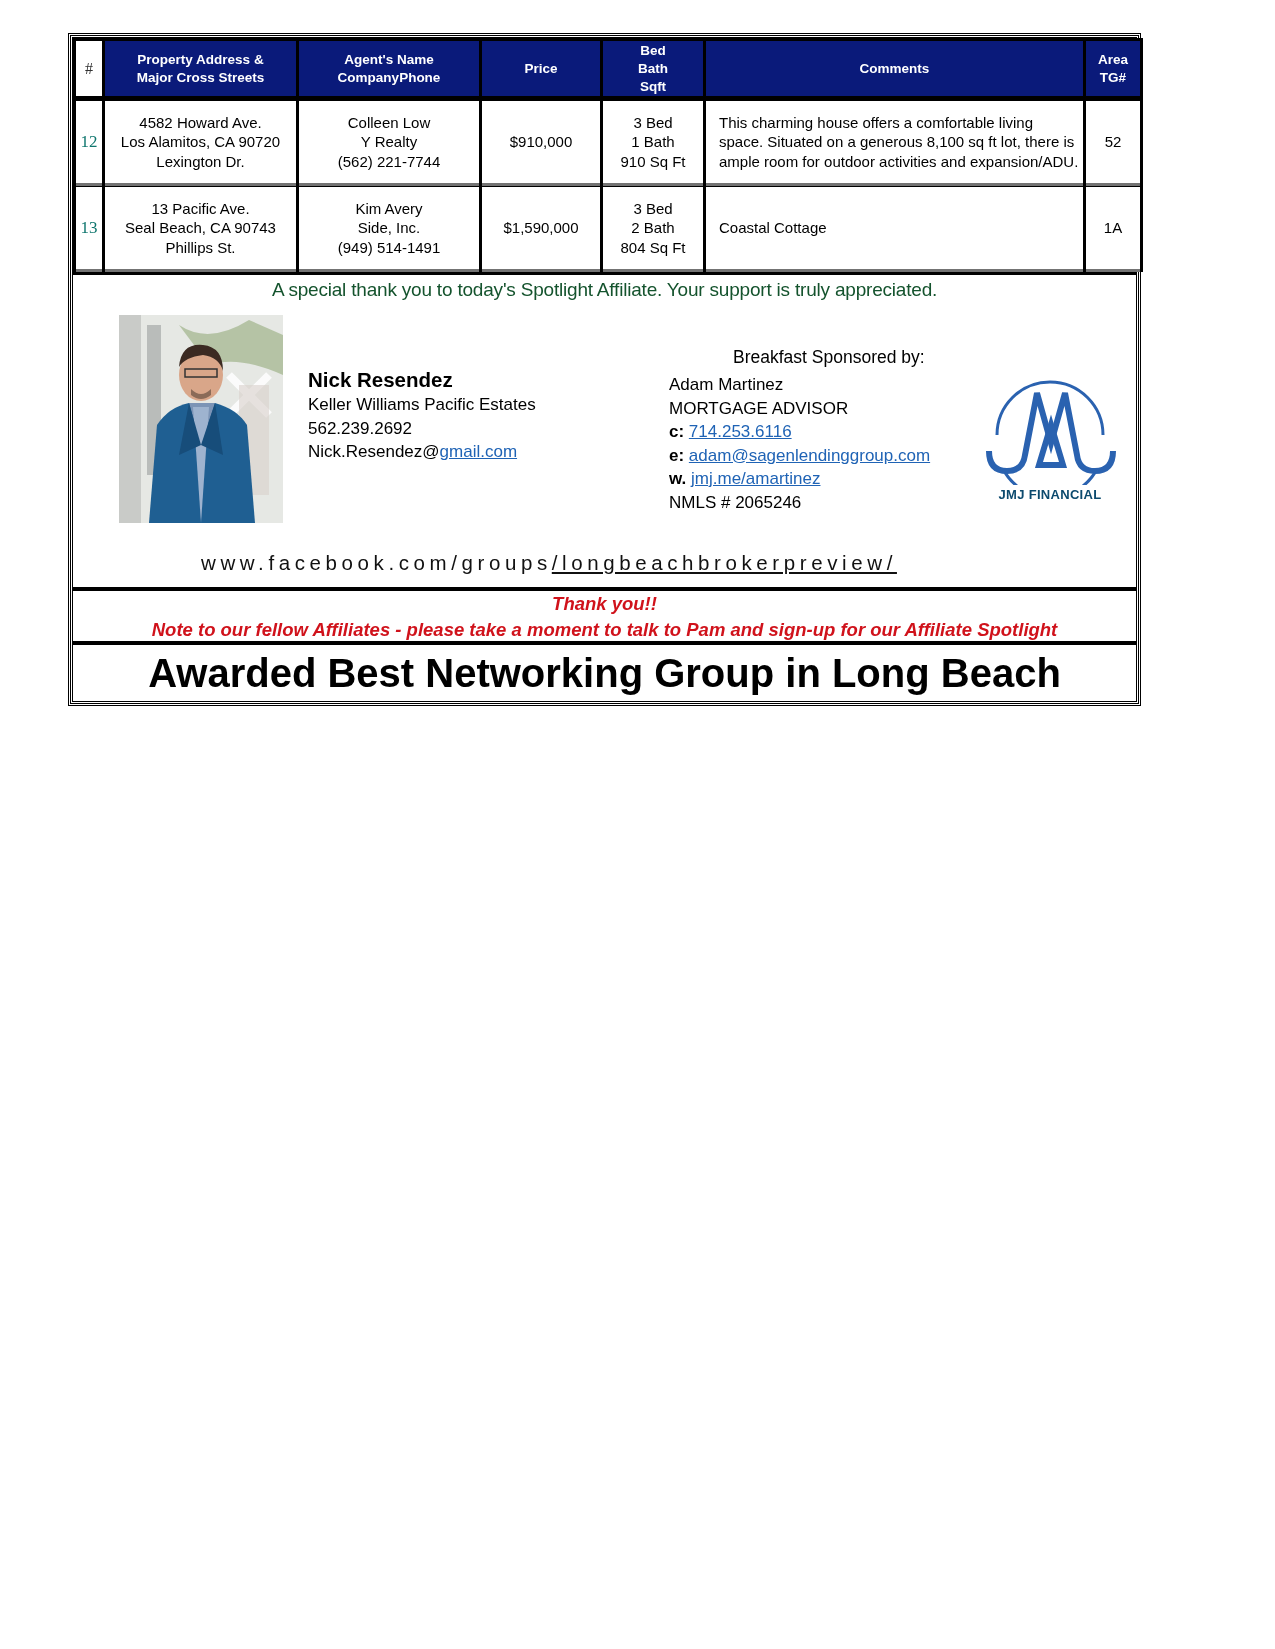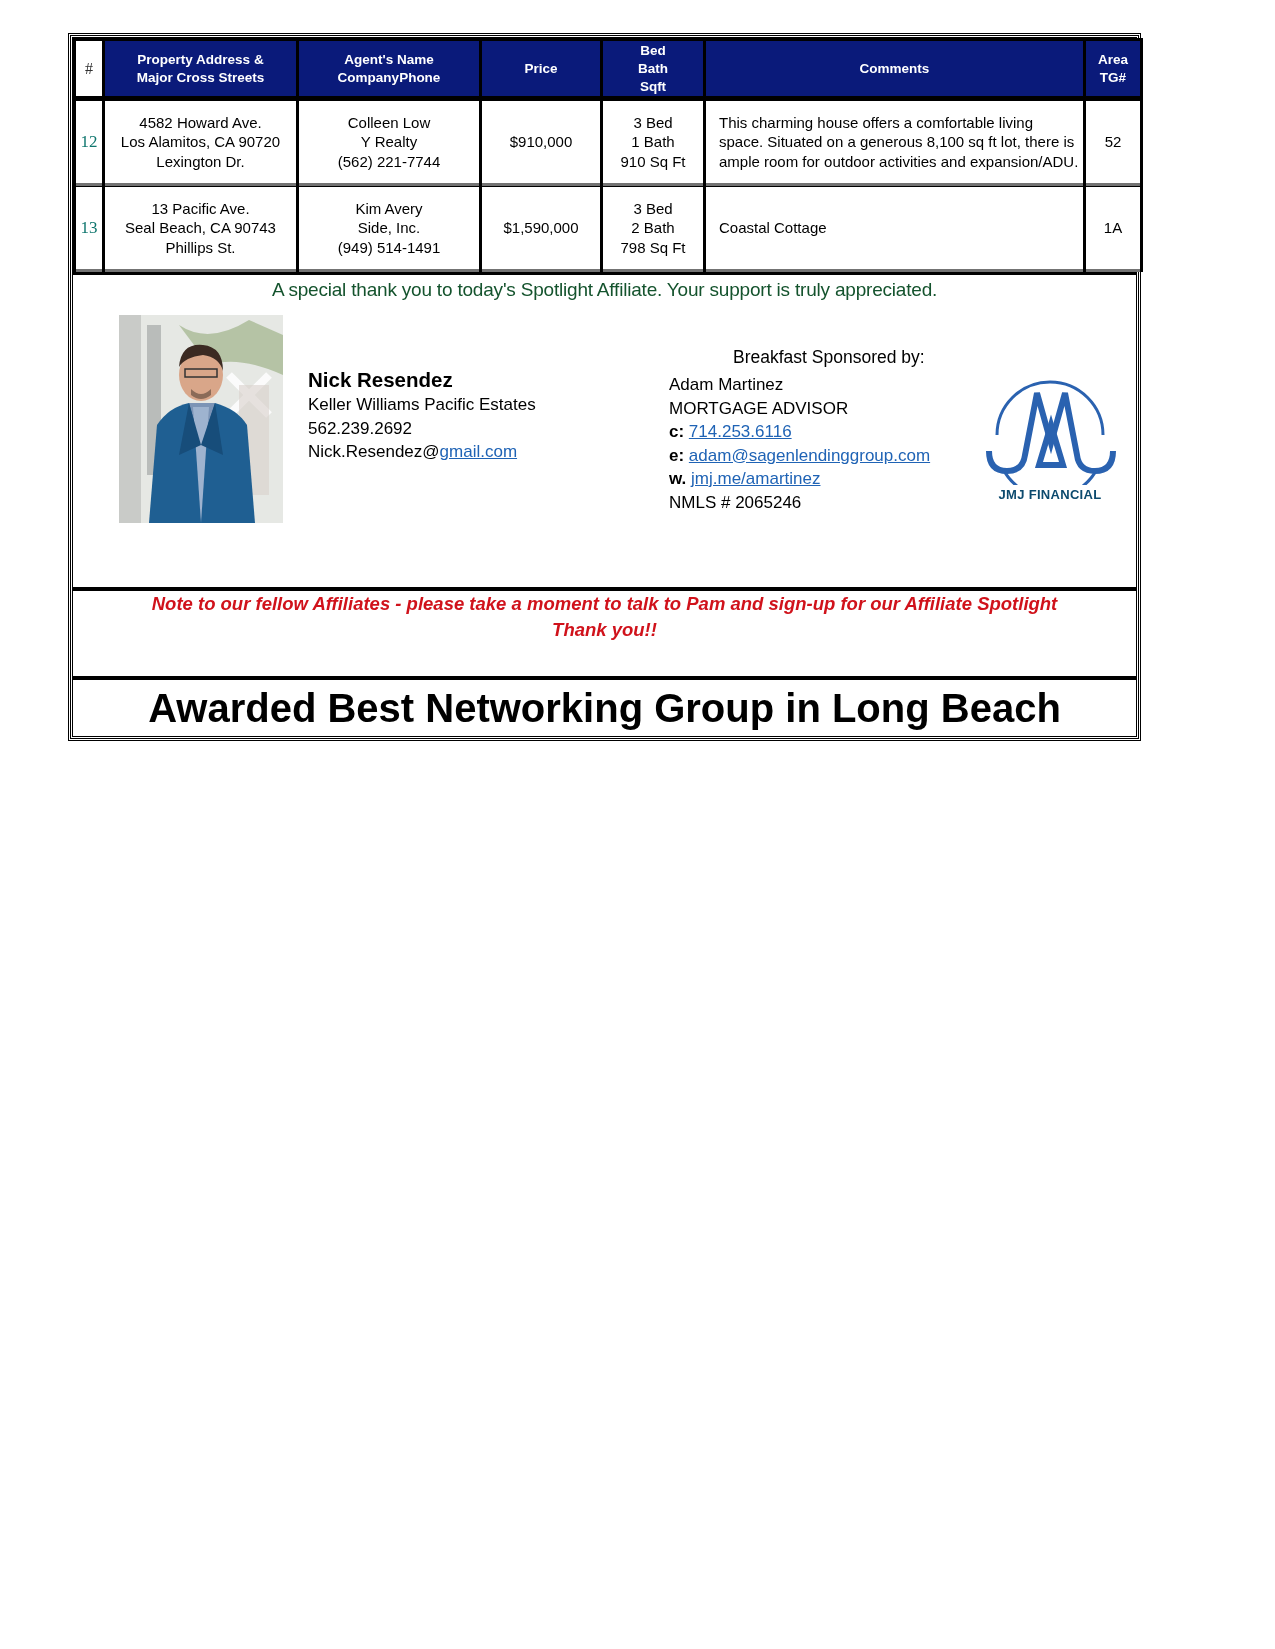--- a/index.html
+++ b/index.html
@@ -43,21 +43,21 @@
   .sponsor b { font-weight: bold; }
 
   .logo { position: absolute; left: 902px; top: 100px; width: 150px; height: 130px; }
   .logo-text { position: absolute; left: 0; right: 0; top: 112px; text-align: center; color: #0c4a6e; font-weight: bold; font-size: 13px; letter-spacing: 0.3px; }
 
   .fb { position: absolute; left: 128px; top: 276px; font-size: 20.5px; letter-spacing: 4.6px; color: #111; }
   .fb .u { text-decoration: underline; }
 
   .note { border-top: 4px solid #000; background: #fff; text-align: center; color: #d0121b; font-style: italic; font-weight: bold; font-size: 18.5px; line-height: 26px; padding: 0 0 0 0; height: 50px; }
 
-  .award { border-top: 4px solid #000; background: #fff; text-align: center; font-weight: bold; font-size: 40px; line-height: 56px; height: 56px; color: #000; margin-top: 35px; }
+  .award { border-top: 4px solid #000; background: #fff; text-align: center; font-weight: bold; font-size: 40px; line-height: 56px; height: 56px; color: #000; }
 </style>
 </head>
 <body>
 
 <div class="sheet">
   <table class="listings">
     <colgroup>
       <col style="width:26px">
         <col style="width:191px">
         <col style="width:180px">
@@ -124,21 +124,21 @@
         </td>
         <td>
           <div>Kim Avery</div>
           <div>Side, Inc.</div>
           <div>(949) 514-1491</div>
         </td>
         <td>$1,590,000</td>
         <td>
           <div>3 Bed</div>
           <div>2 Bath</div>
-          <div>798 Sq Ft</div>
+          <div>804 Sq Ft</div>
         </td>
         <td class="comment">Coastal Cottage</td>
         <td>1A</td>
       </tr>
     </tbody>
   </table>
 
   <div class="spot">
     <div class="spot-thanks">A special thank you to today's Spotlight Affiliate. Your support is truly appreciated.</div>
 
@@ -184,21 +184,24 @@
     <div class="logo">
       <svg width="150" height="110" viewBox="0 0 150 110">
         <path d="M22 60 A53 53 0 0 1 128 60" fill="none" stroke="#2a62b0" stroke-width="3"></path>
         <path d="M28 94 A53 53 0 0 0 122 94" fill="none" stroke="#2a62b0" stroke-width="3"></path>
         <path d="M14 76 Q14 96 32 96 Q48 96 50 80 L62 18 L76 68 L90 18 L102 80 Q104 96 120 96 Q138 96 138 76" fill="none" stroke="#2a62b0" stroke-width="6" stroke-linejoin="miter"></path>
         <path d="M76 50 L64 90 L88 90 Z" fill="none" stroke="#2a62b0" stroke-width="6"></path>
       </svg>
       <div class="logo-text">JMJ FINANCIAL</div>
     </div>
 
+    <div class="fb">
+      <span>www.facebook.com/groups</span><span class="u">/longbeachbrokerpreview/</span>
+    </div>
   </div>
 
   <div class="note">
+    <div>Thank you!!</div>
     <div>Note to our fellow Affiliates - please take a moment to talk to Pam and sign-up for our Affiliate Spotlight</div>
-    <div>Thank you!!</div>
   </div>
 
   <div class="award">Awarded Best Networking Group in Long Beach</div>
 </div>
 
 </body></html>

